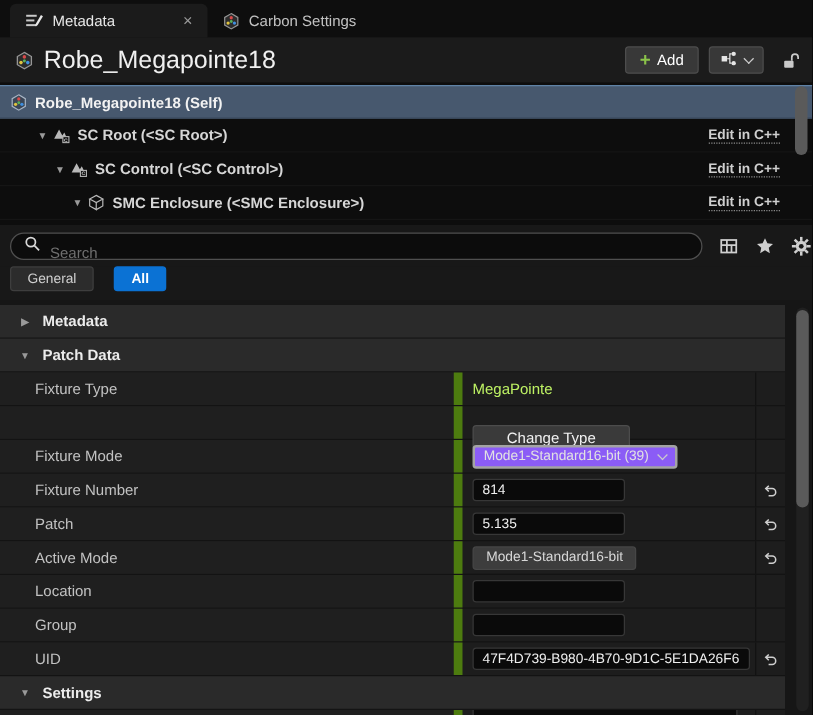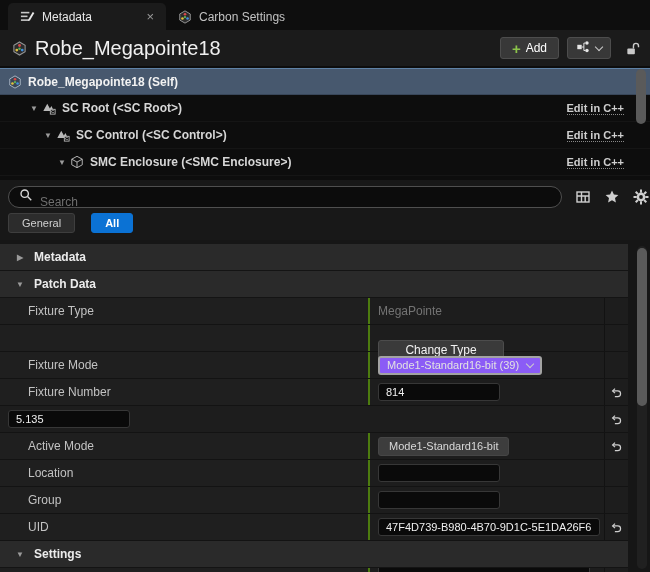--- a/index.html
+++ b/index.html
@@ -49,35 +49,35 @@
   .filterrow { height:27px; background:#181818; display:flex; align-items:flex-start; padding:0 8px; gap:16px; }
   .fbtn { height:20px; padding:0 13px; background:#2c2c2c; border:1px solid #3e3e3e; border-radius:3px;
           color:#d0d0d0; font-size:11px; display:flex; align-items:center; cursor:pointer; }
   .fbtn.active { background:#0b72d4; border-color:#0b72d4; color:#fff; font-weight:bold; }
   
   .grid { position:absolute; top:244px; left:0; width:628px; bottom:0; overflow:hidden; }
   .sechead { height:27px; background:#2a2a2a; border-bottom:1px solid #141414; display:flex; align-items:center;
              padding-left:14px; gap:8px; color:#ececec; font-weight:bold; cursor:pointer; }
   .prow { height:27px; display:flex; border-bottom:1px solid #131313; background:#1d1d1d; }
   .pl { flex:0 0 370px; display:flex; align-items:center; padding-left:28px; color:#c2c2c2;
-        background:#1f1f1f; border-right:2px solid #4d7c0f; }
+        background:#1f1f1f; border-right:7px solid #4d7c0f; }
   .pv { flex:1; display:flex; align-items:center; padding-left:8px; }
   .pr { flex:0 0 24px; border-left:1px solid #121212; display:flex; align-items:center; justify-content:center; }
   .reset { cursor:pointer; display:flex; align-items:center; }
   .ibox { height:18px; background:#0a0a0a; border:1px solid #373737; border-radius:3px; color:#efefef;
           font-size:11px; display:flex; align-items:center; padding:0 7px; overflow:hidden; white-space:nowrap; }
   .w-sm { width:122px; } .w-uid { width:222px; }
   .drop { width:164px; height:19px; background:#8b5cf6; border:2px solid #a3a3a3; border-radius:3px;
           display:flex; align-items:center; padding:0 7px; gap:6px; color:#e2e2e2; font-size:11px; cursor:pointer; }
   .drop .dtext { flex:1; white-space:nowrap; overflow:hidden; }
   .chipro { height:19px; background:#3d3d3d; border:1px solid #464646; border-radius:3px; color:#d8d8d8;
             font-size:11px; display:flex; align-items:center; padding:0 10px; }
   .cbtn { width:126px; height:20px; background:#3a3a3a; border:1px solid #4c4c4c; border-radius:3px;
           color:#f2f2f2; font-size:12px; display:flex; align-items:center; justify-content:center; cursor:pointer;margin-top:24px; }
-  .ptext { color:#737373; }
+  .ptext { color:#bef264; }
   .partial { height:5px; overflow:hidden; border-bottom:none; }
   .main-thumb { right:3px; top:248px; height:158px; }
   .main-track { position:absolute; right:3px; top:246px; bottom:3px; width:10px; background:#202020; border-radius:5px; }
 </style>
 </head>
 <body>
 
 <div class="app">
 
   <div class="tabbar">
@@ -288,20 +288,21 @@
         <span class="reset">
           <svg viewBox="0 0 16 16" width="13" height="13" fill="none" stroke="#cfcfcf" stroke-width="1.5">
             <path d="M3.5 6 H9.5 a3.5 3.5 0 0 1 0 7 H6"></path>
             <path d="M6.2 3.2 L3.2 6 L6.2 8.8"></path>
           </svg>
         </span>
       </div>
     </div>
 
     <div class="prow">
+      <div class="pl">Patch</div>
       <div class="pv">
         <div class="ibox w-sm">5.135</div>
       </div>
       <div class="pr">
         <span class="reset">
           <svg viewBox="0 0 16 16" width="13" height="13" fill="none" stroke="#cfcfcf" stroke-width="1.5">
             <path d="M3.5 6 H9.5 a3.5 3.5 0 0 1 0 7 H6"></path>
             <path d="M6.2 3.2 L3.2 6 L6.2 8.8"></path>
           </svg>
         </span>

